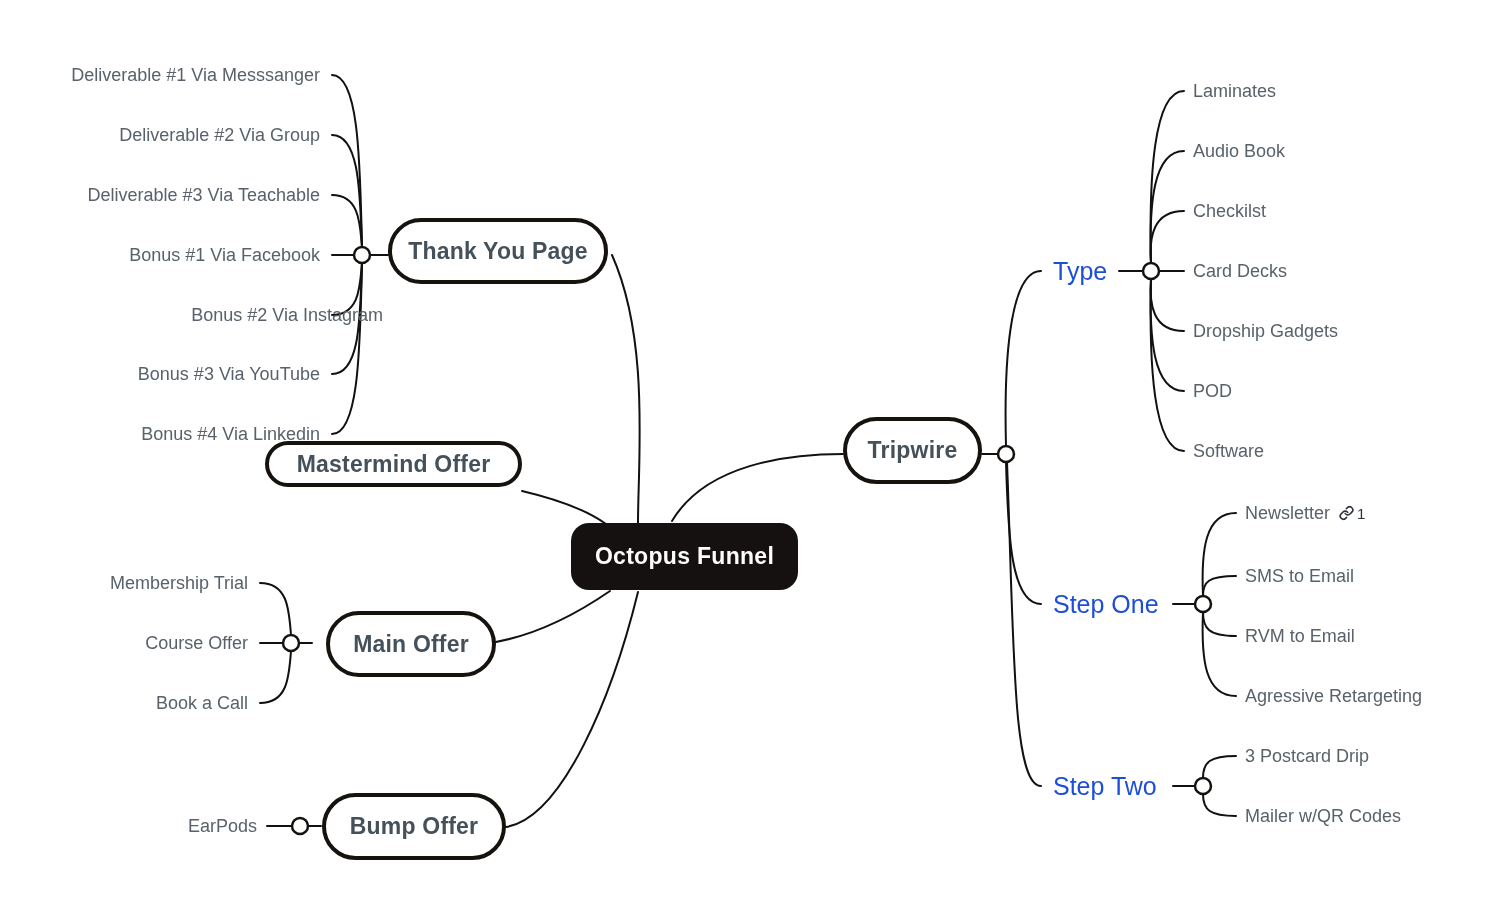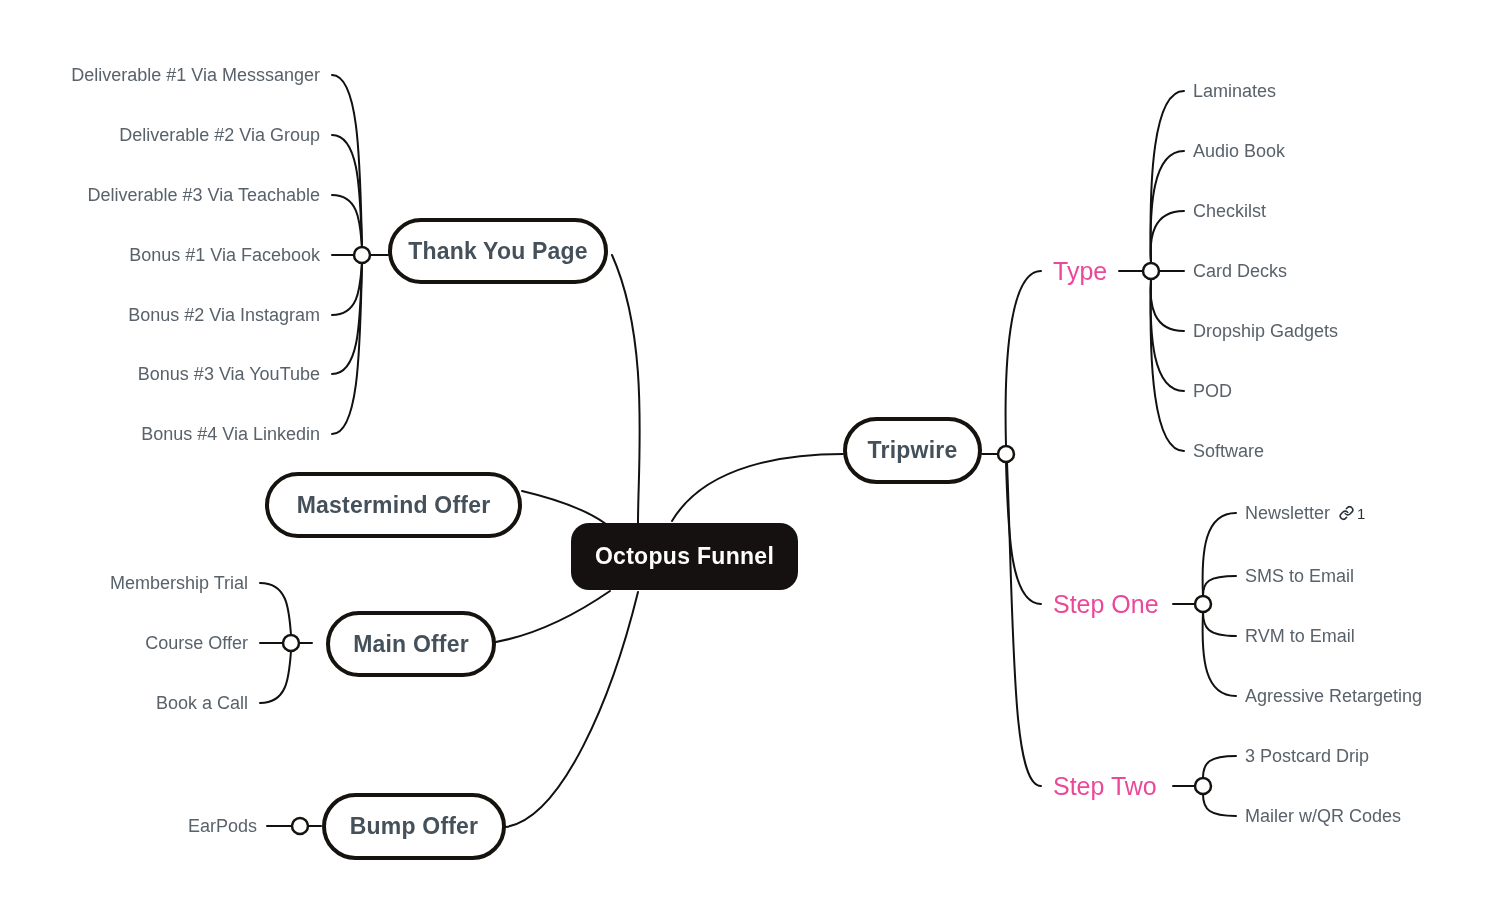--- a/index.html
+++ b/index.html
@@ -15,21 +15,21 @@
     font-weight:bold;font-size:23px;color:#44505a;letter-spacing:.2px;
     box-sizing:border-box;white-space:nowrap;cursor:default;
   }
   .root-node{
     position:absolute;display:flex;align-items:center;justify-content:center;
     background:#151110;border-radius:18px;color:#fdfdfd;
     font-weight:bold;font-size:23px;letter-spacing:.3px;white-space:nowrap;margin-left:48px;
   }
   .section-label{
     position:absolute;transform:translateY(-50%);
-    font-size:25px;color:#ec4899;white-space:nowrap;
+    font-size:25px;color:#1d4ed8;white-space:nowrap;
   }
   .child-label{
     position:absolute;transform:translateY(-50%);
     font-size:18px;color:#59626b;white-space:nowrap;
   }
   .right-align{text-align:right;}
   .with-icon{display:flex;align-items:center;gap:9px;}
   .link-badge{display:flex;align-items:center;gap:3px;color:#2d333d;}
   .link-badge svg{width:15px;height:15px;display:block;}
   .link-count{font-size:15px;color:#2d333d;}
@@ -96,30 +96,30 @@
       <circle cx="1006" cy="454" r="8"></circle>
       <circle cx="1151" cy="271" r="8"></circle>
       <circle cx="1203" cy="604" r="8"></circle>
       <circle cx="1203" cy="786" r="8"></circle>
     </g>
   </svg>
 
   <div class="root-node" style="left:523px;top:523px;width:227px;height:67px;">Octopus Funnel</div>
 
   <div class="pill" style="left:388px;top:218px;width:220px;height:66px;">Thank You Page</div>
-  <div class="pill" style="left:265px;top:472px;width:257px;height:66px;">Mastermind Offer</div>
+  <div class="pill" style="left:265px;top:441px;width:257px;height:46px;">Mastermind Offer</div>
   <div class="pill" style="left:326px;top:611px;width:170px;height:66px;">Main Offer</div>
   <div class="pill" style="left:322px;top:793px;width:184px;height:67px;">Bump Offer</div>
   <div class="pill" style="left:843px;top:417px;width:139px;height:67px;">Tripwire</div>
 
   <div class="child-label right-align" style="right:1177px;top:75px;">Deliverable #1 Via Messsanger</div>
   <div class="child-label right-align" style="right:1177px;top:135px;">Deliverable #2 Via Group</div>
   <div class="child-label right-align" style="right:1177px;top:195px;">Deliverable #3 Via Teachable</div>
   <div class="child-label right-align" style="right:1177px;top:255px;">Bonus #1 Via Facebook</div>
-  <div class="child-label right-align" style="right:1177px;top:315px;margin-left:25px;">Bonus #2 Via Instagram</div>
+  <div class="child-label right-align" style="right:1114px;top:315px;margin-left:25px;">Bonus #2 Via Instagram</div>
   <div class="child-label right-align" style="right:1177px;top:374px;">Bonus #3 Via YouTube</div>
   <div class="child-label right-align" style="right:1177px;top:434px;">Bonus #4 Via Linkedin</div>
 
   <div class="child-label right-align" style="right:1249px;top:583px;">Membership Trial</div>
   <div class="child-label right-align" style="right:1249px;top:643px;">Course Offer</div>
   <div class="child-label right-align" style="right:1249px;top:703px;">Book a Call</div>
 
   <div class="child-label right-align" style="right:1240px;top:826px;">EarPods</div>
 
   <div class="section-label" style="left:1053px;top:271px;">Type</div>

